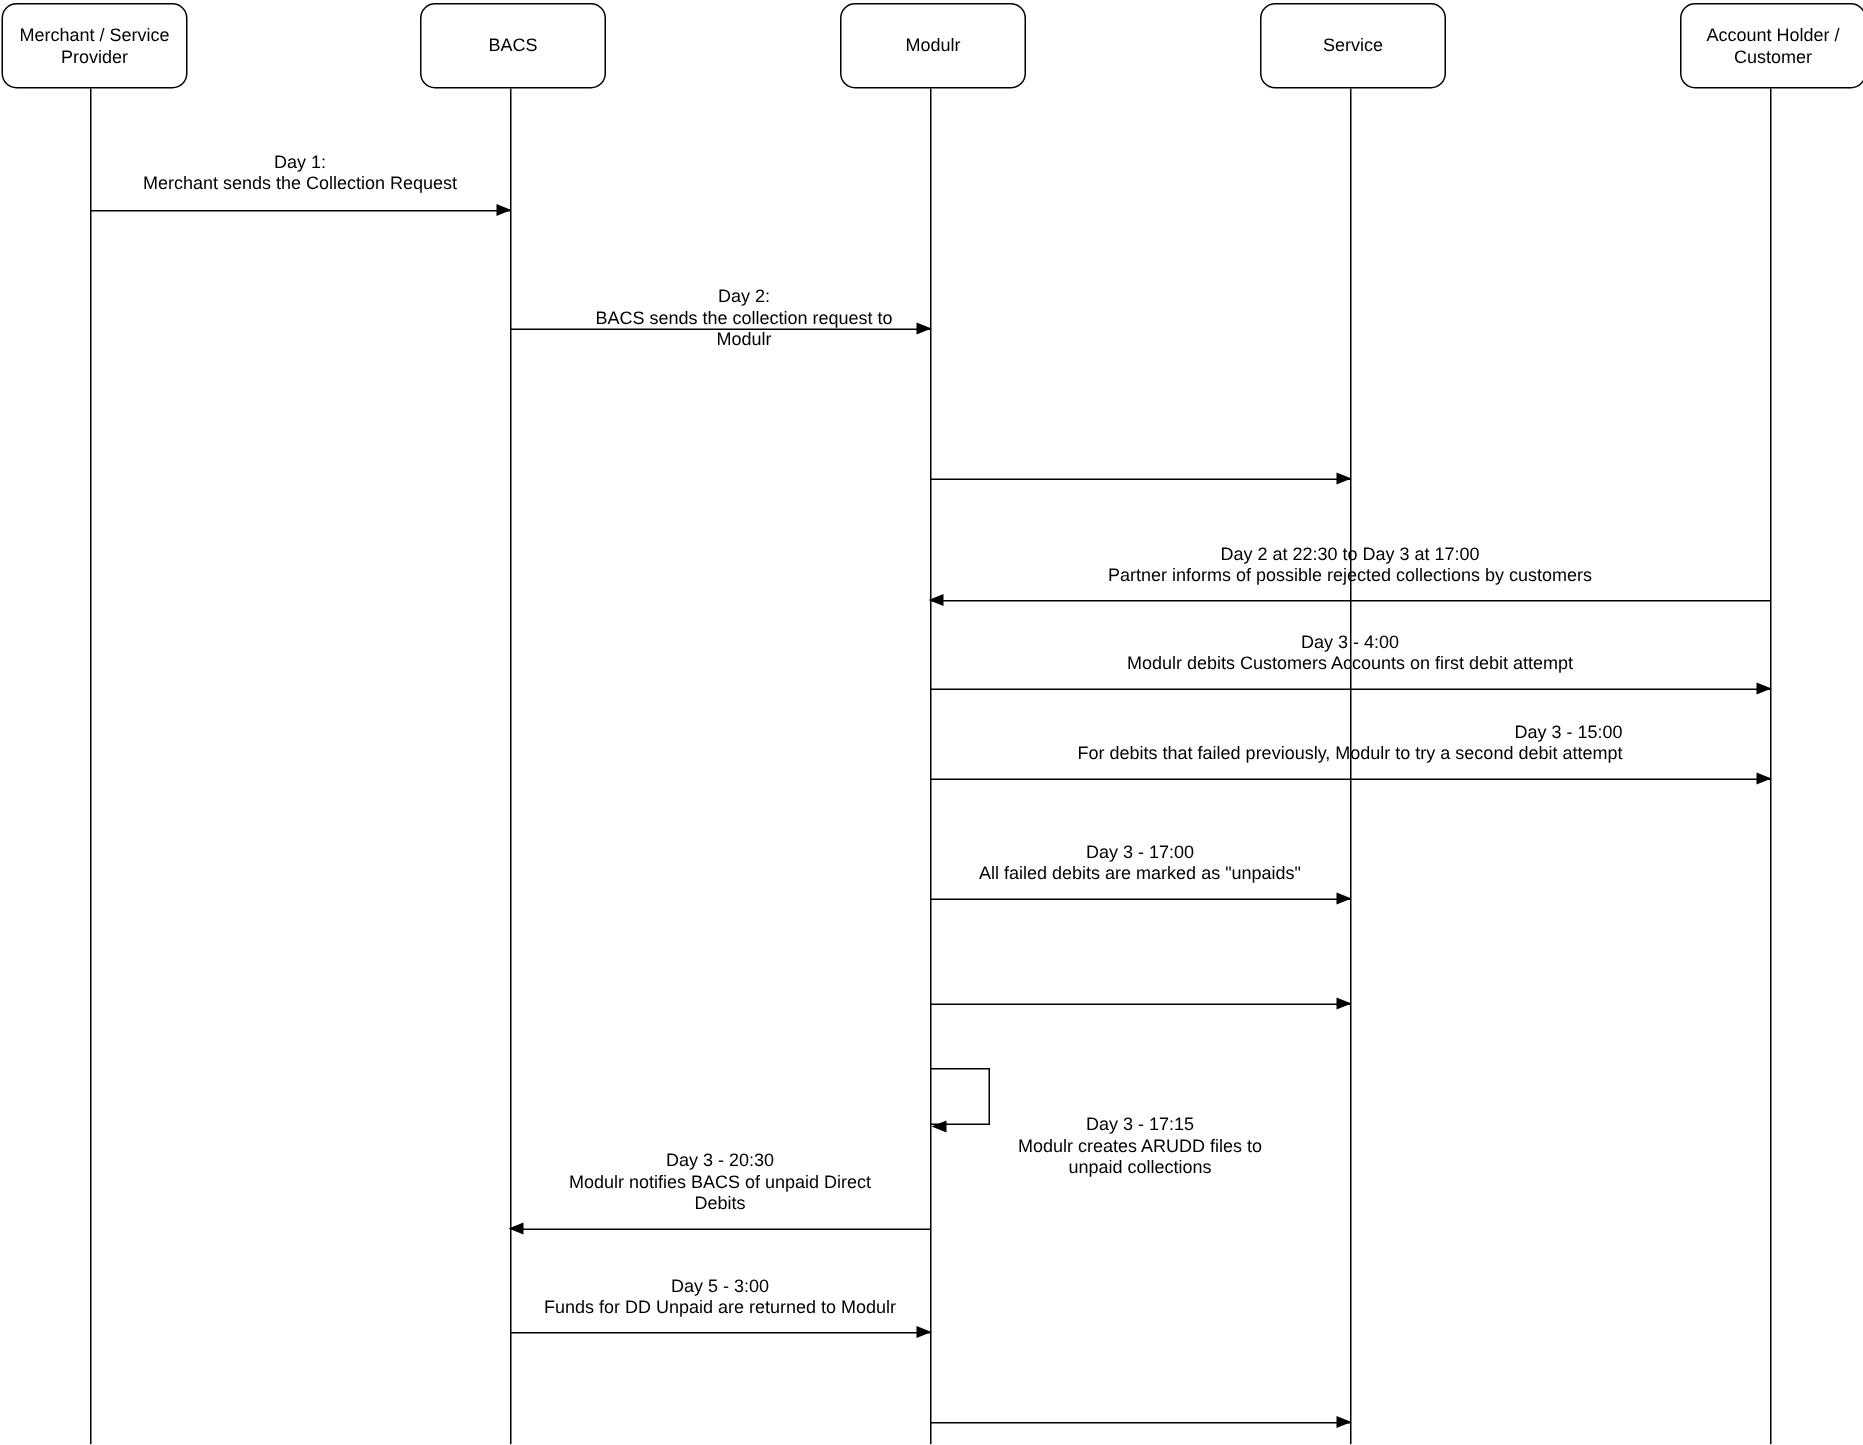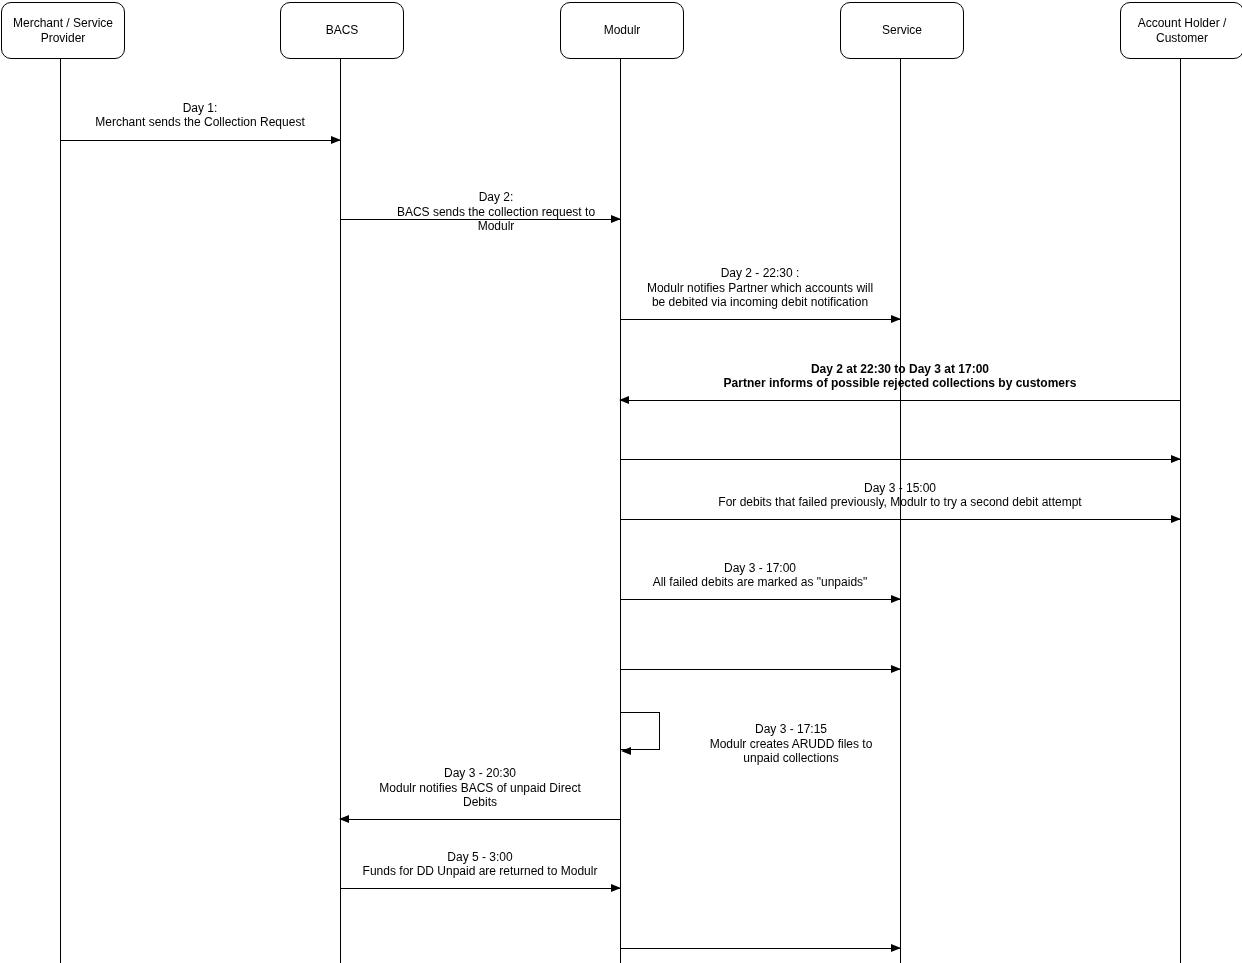--- a/index.html
+++ b/index.html
@@ -86,30 +86,30 @@
     line-height: 14.6px;
   }
 
   #ma1  { left: 60px;  top: 140px; width: 280px; }
   #ml1  { left: 200px; bottom: 833px; margin-top: 35px; }
   #ma2  { left: 340px; top: 219px; width: 280px; }
   #ml2  { left: 480px; bottom: 729px; margin-left: 16px; }
   #ma3  { left: 620px; top: 319px; width: 280px; }
   #ml3  { left: 760px; bottom: 653px; }
   #ma4  { left: 620px; top: 400px; width: 560px; }
-  #ml4  { left: 900px; bottom: 572px; font-weight: bold; }
+  #ml4  { left: 900px; bottom: 572px; }
   #ma5  { left: 620px; top: 459px; width: 560px; }
   #ml5  { left: 900px; bottom: 513px; }
   #ma6  { left: 620px; top: 519px; width: 560px; }
-  #ml6  { left: 900px; bottom: 453px; }
+  #ml6  { left: 900px; bottom: 453px; text-align: right; }
   #ma7  { left: 620px; top: 599px; width: 280px; }
   #ml7  { left: 760px; bottom: 373px; margin-top: 36px; }
   #ma8  { left: 620px; top: 669px; width: 280px; }
   #ml8  { left: 760px; bottom: 303px; }
-  #ml9  { left: 760px; top: 722px; margin-left: 31px; }
+  #ml9  { left: 760px; top: 742px; }
   #ma10 { left: 340px; top: 819px; width: 280px; }
   #ml10 { left: 480px; bottom: 153px; }
   #ma11 { left: 340px; top: 888px; width: 280px; }
   #ml11 { left: 480px; bottom: 84px; }
   #ma12 { left: 620px; top: 948px; width: 280px; }
   #ml12 { left: 760px; bottom: 24px; }
 
   
   #self-loop {
     position: absolute;
@@ -160,33 +160,32 @@
     <span class="head head-right"></span>
   </div>
 
   <div class="msg-label" id="ml2">Day 2:
 BACS sends the collection request to
 Modulr</div>
   <div class="msg-line" id="ma2">
     <span class="head head-right"></span>
   </div>
 
-  <div class="msg-label" id="ml3">Day 2 - 22:30 :
-Modulr notifies Partner which accounts will
-be debited via incoming debit notification</div>
   <div class="msg-line" id="ma3">
     <span class="head head-right"></span>
   </div>
 
   <div class="msg-label" id="ml4">Day 2 at 22:30 to Day 3 at 17:00
 Partner informs of possible rejected collections by customers</div>
   <div class="msg-line" id="ma4">
     <span class="head head-left"></span>
   </div>
 
+  <div class="msg-label" id="ml5">Day 3 - 4:00
+Modulr debits Customers Accounts on first debit attempt</div>
   <div class="msg-line" id="ma5">
     <span class="head head-right"></span>
   </div>
 
   <div class="msg-label" id="ml6">Day 3 - 15:00
 For debits that failed previously, Modulr to try a second debit attempt</div>
   <div class="msg-line" id="ma6">
     <span class="head head-right"></span>
   </div>
 

